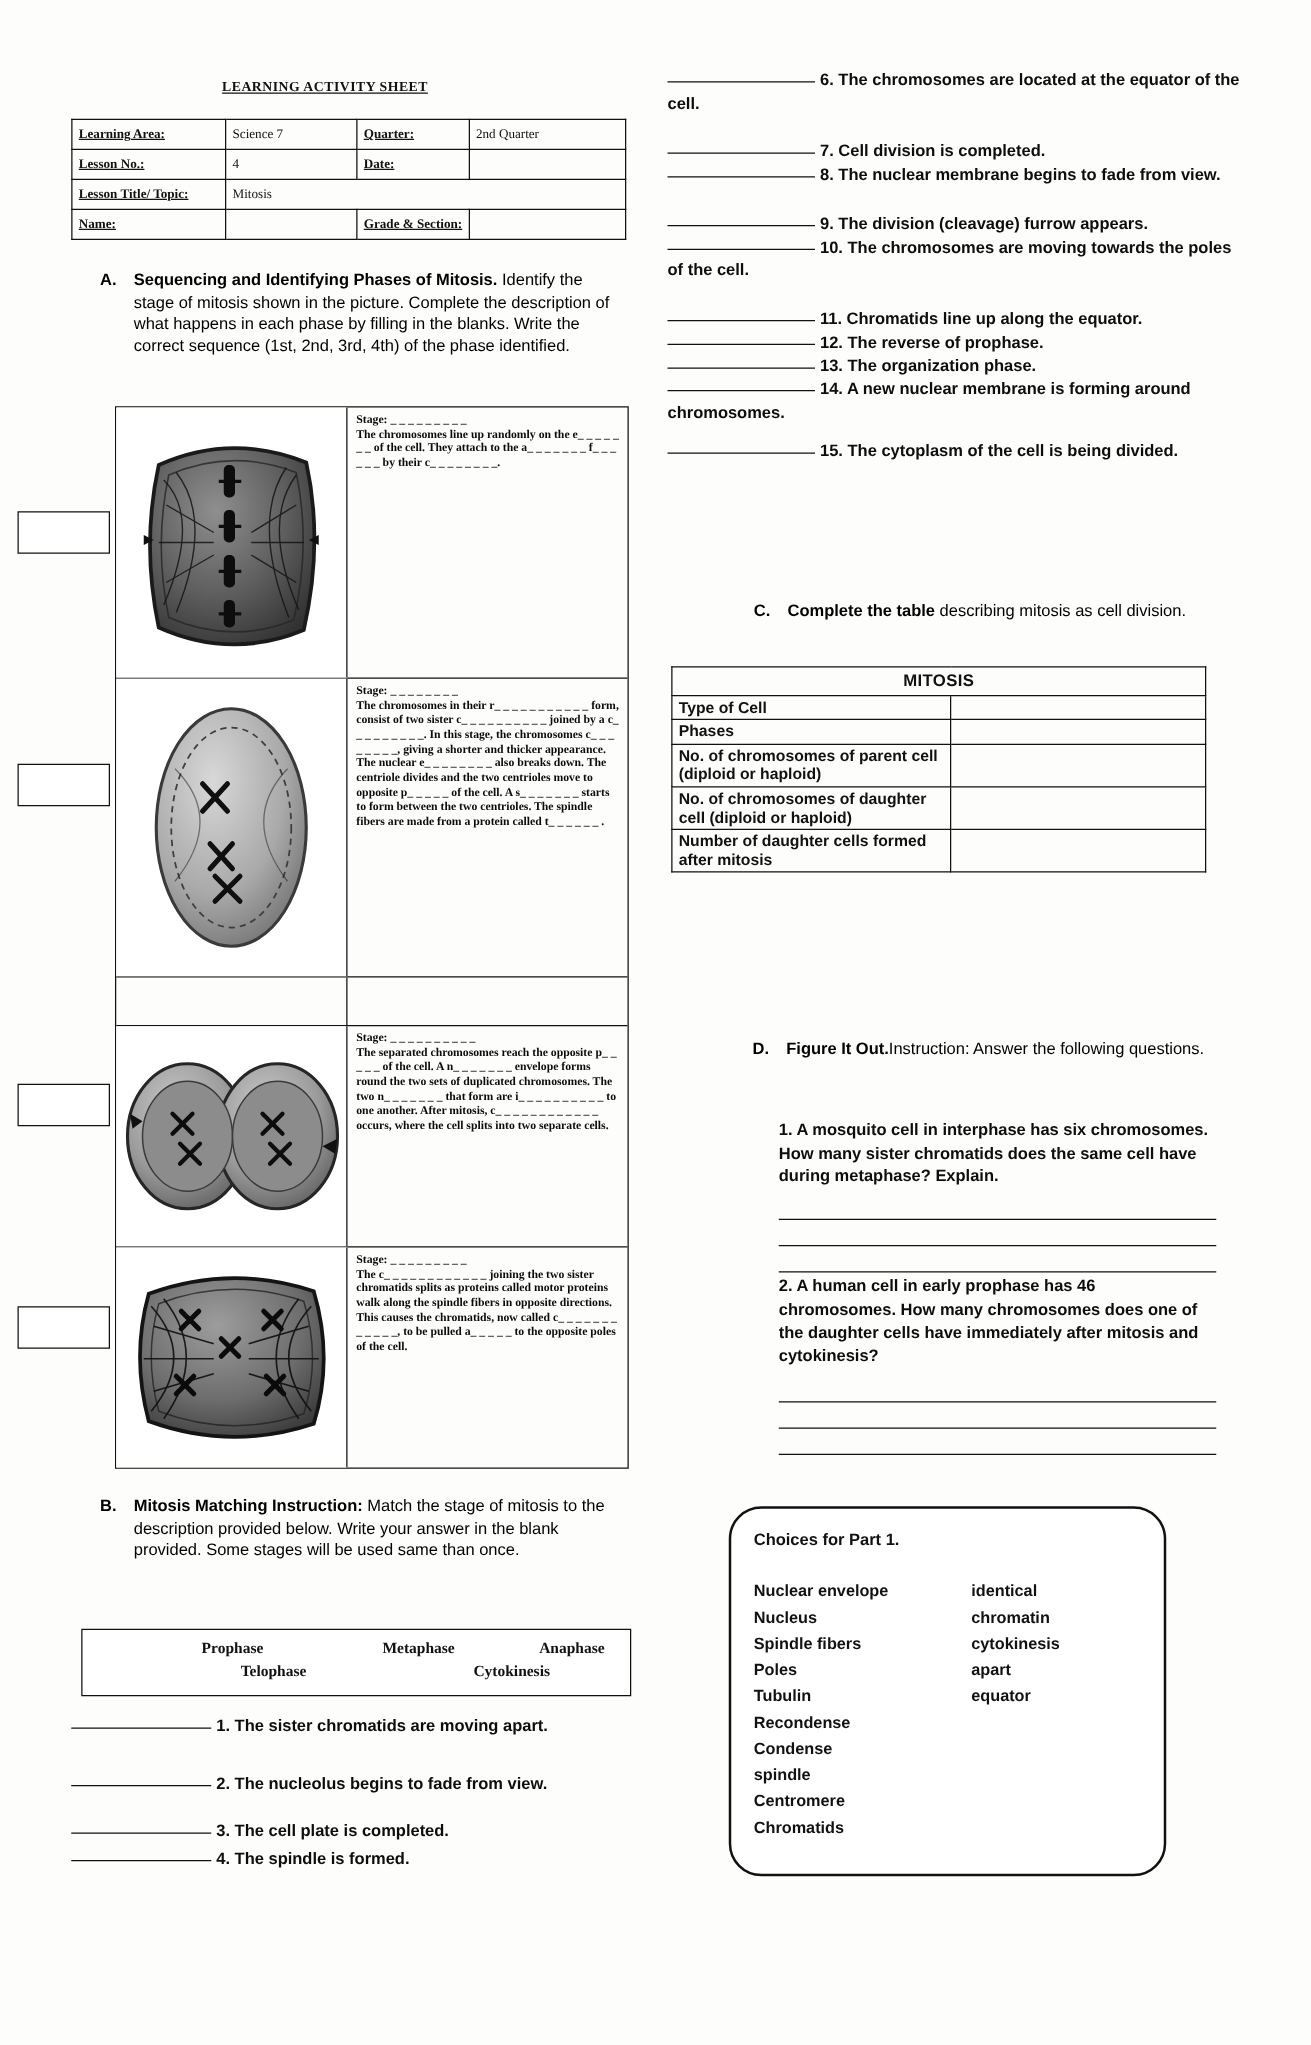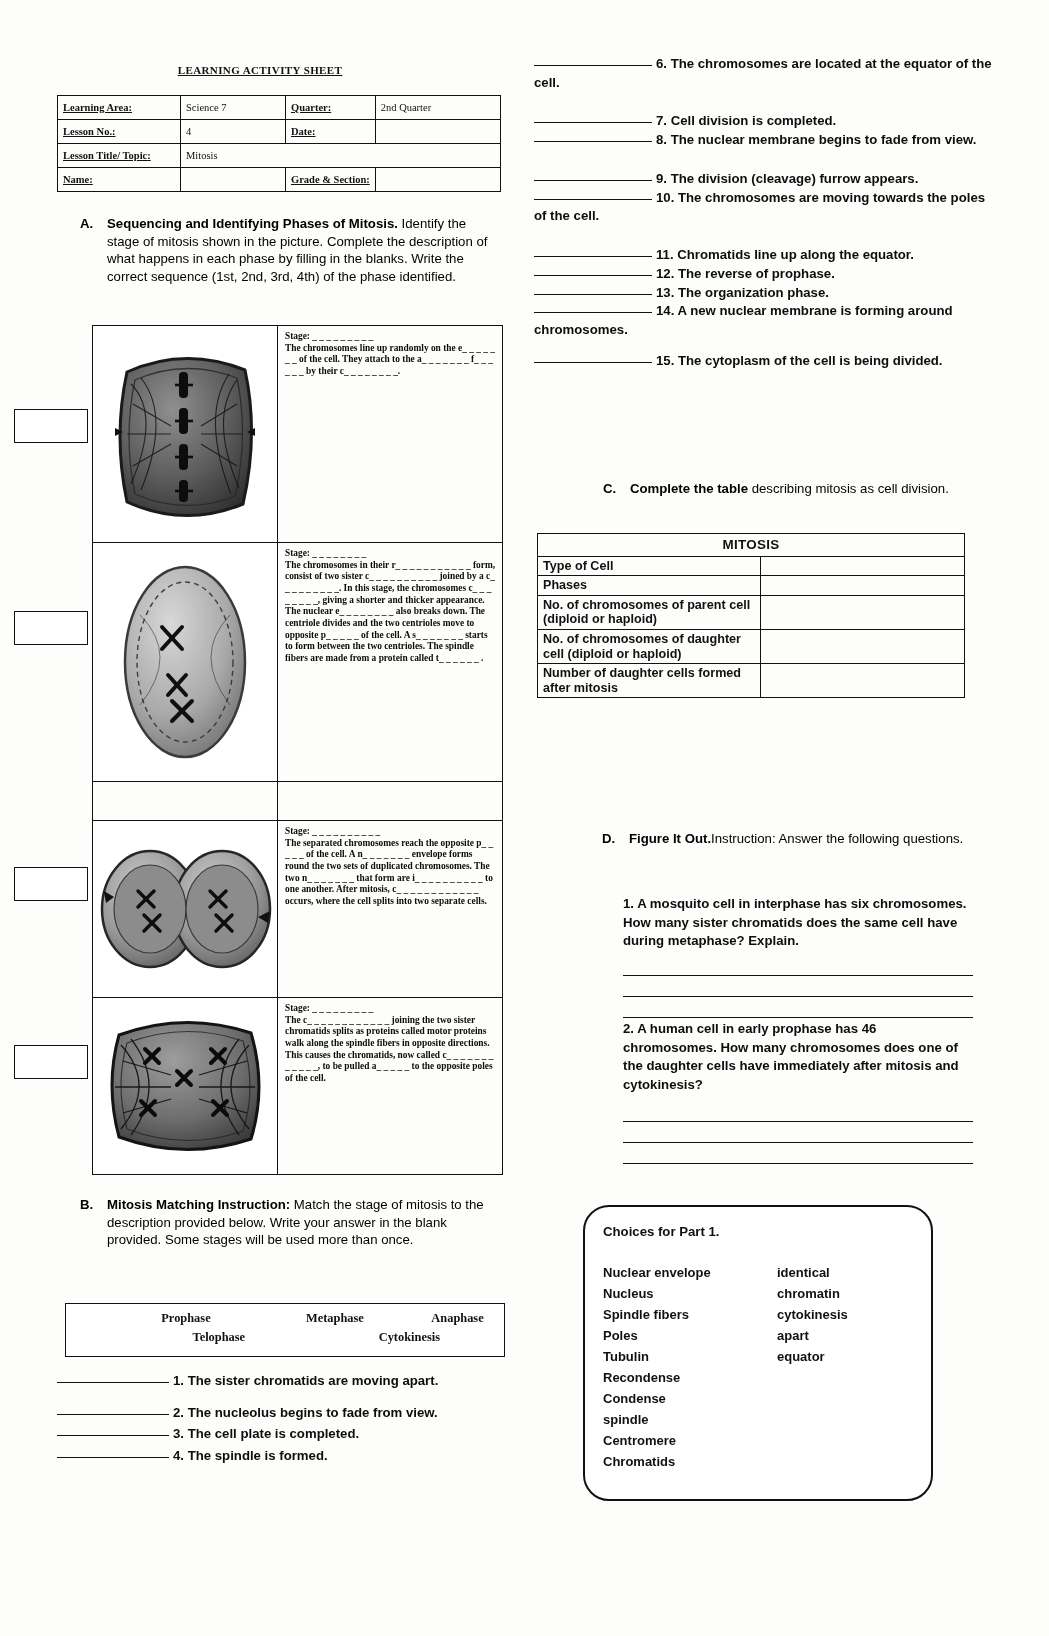--- a/index.html
+++ b/index.html
@@ -294,40 +294,40 @@
         </div>
         <div class="st-desc">
           <div>Stage: _ _ _ _ _ _ _ _ _</div>
           <div>The c_ _ _ _ _ _ _ _ _ _ _ _ joining the two sister chromatids splits as proteins called motor proteins walk along the spindle fibers in opposite directions. This causes the chromatids, now called c_ _ _ _ _ _ _ _ _ _ _ _, to be pulled a_ _ _ _ _ to the opposite poles of the cell.</div>
         </div>
       </div>
     </div>
 
     <div class="part" style="left:80px;top:1196px;width:405px;">
       <span class="ltr">B.</span>
-      <span class="txt"><span>Mitosis Matching Instruction:</span><span class="reg"> Match the stage of mitosis to the description provided below. Write your answer in the blank provided. Some stages will be used more than once.</span></span>
+      <span class="txt"><span>Mitosis Matching Instruction:</span><span class="reg"> Match the stage of mitosis to the description provided below. Write your answer in the blank provided. Some stages will be used same than once.</span></span>
     </div>
 
     <div class="wordbank">
       <div class="r r1">
         <span class="wb" style="width:42%">Prophase</span>
         <span class="wb" style="width:26%">Metaphase</span>
         <span class="wb" style="width:30%">Anaphase</span>
       </div>
       <div class="r r2">
         <span class="wb" style="width:57%">Telophase</span>
         <span class="wb" style="width:30%">Cytokinesis</span>
       </div>
     </div>
 
     <div style="position:absolute;left:57px;top:1372px;width:435px;">
-      <div class="qline" style="margin-bottom:13px;">
+      <div class="qline" style="margin-bottom:27px;">
         <span class="blank-sm"></span><span>1. The sister chromatids are moving apart.</span>
       </div>
-      <div class="qline" style="margin-bottom:3px;">
+      <div class="qline" style="margin-bottom:20px;">
         <span class="blank-sm"></span><span>2. The nucleolus begins to fade from view.</span>
       </div>
       <div class="qline" style="margin-bottom:3px;">
         <span class="blank-sm"></span><span>3. The cell plate is completed.</span>
       </div>
       <div class="qline">
         <span class="blank-sm"></span><span>4. The spindle is formed.</span>
       </div>
     </div>
   </div>

